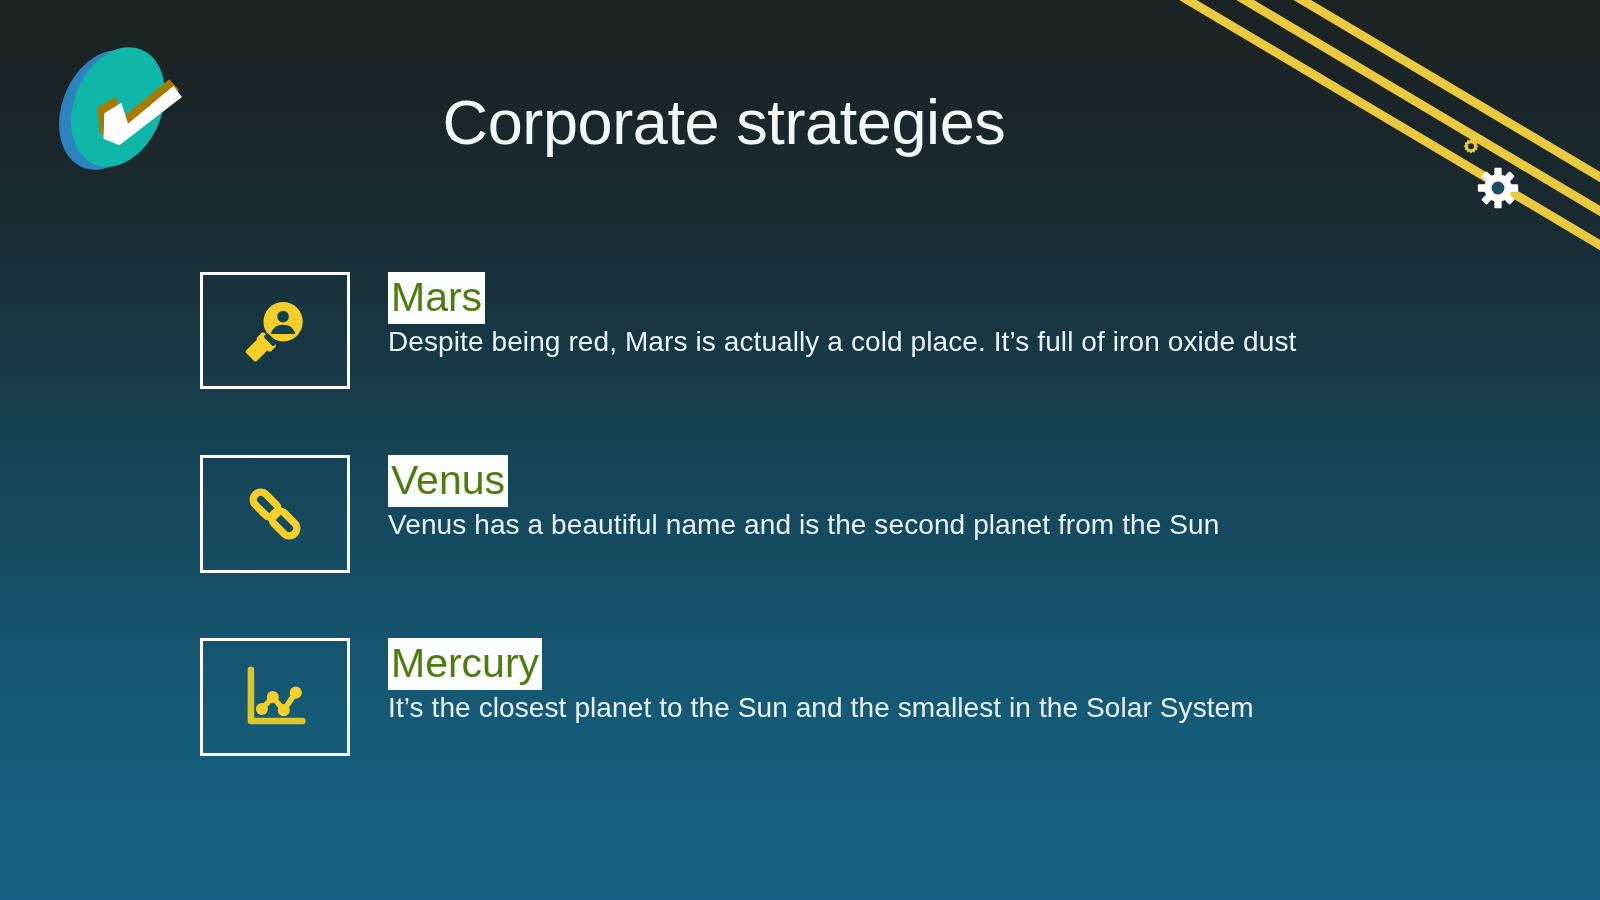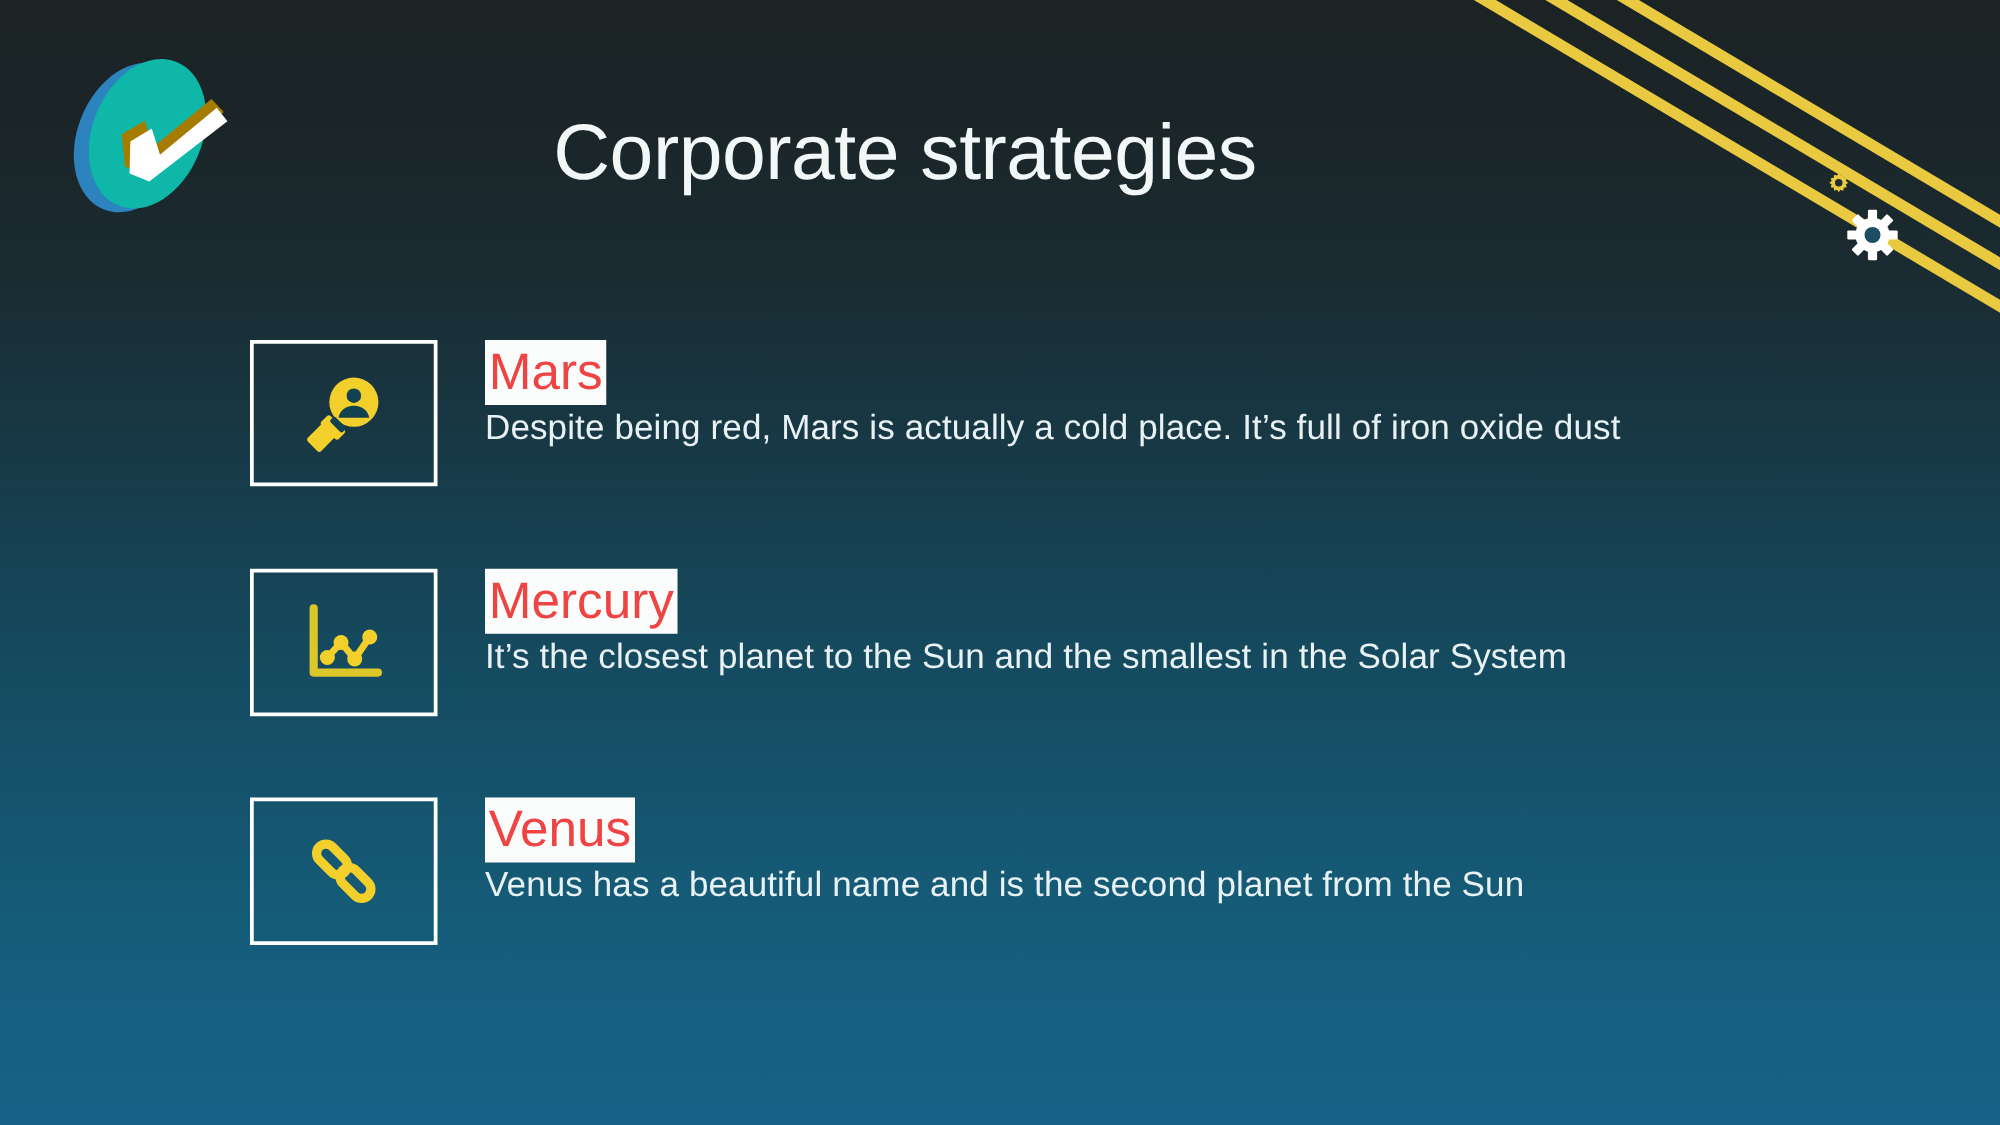--- a/index.html
+++ b/index.html
@@ -117,21 +117,21 @@
   .row-text {
     position:absolute;
     left:188px;
     top:0;
     right:0;
   }
 
   .row-heading {
     display:inline-block;
     background:#fbfdfd;
-    color:#ef4444;
+    color:#4d7c0f;
     font-size:41px;
     line-height:1.0;
     padding:5px 3px 6px 3px;
     font-weight:400;
     font-stretch:condensed;
     letter-spacing:0px;
   }
 
   .row-body {
     color:#e8f1f3;
@@ -209,46 +209,46 @@
         </svg>
       </div>
       <div class="row-text">
         <div class="row-heading">Mars</div>
         <div class="row-body">Despite being red, Mars is actually a cold place. It’s full of iron oxide dust</div>
       </div>
     </div>
 
     <div class="row">
       <div class="icon-box">
+        <svg width="68" height="68" viewBox="0 0 64 64">
+          <g transform="rotate(-45 32 32)">
+            <rect x="25" y="6" width="14" height="27" rx="7" fill="none" stroke="#f2cf2a" stroke-width="7"></rect>
+            <rect x="25" y="31" width="14" height="27" rx="7" fill="none" stroke="#f2cf2a" stroke-width="7"></rect>
+          </g>
+        </svg>
+      </div>
+      <div class="row-text">
+        <div class="row-heading">Venus</div>
+        <div class="row-body">Venus has a beautiful name and is the second planet from the Sun</div>
+      </div>
+    </div>
+
+    <div class="row">
+      <div class="icon-box">
         <svg width="70" height="70" viewBox="0 0 64 64">
           <path d="M10 7 V54 H57" fill="none" stroke="#dcc72b" stroke-width="6" stroke-linecap="round" stroke-linejoin="round"></path>
           <polyline points="20,43 30,32 40,44 51,28" fill="none" stroke="#f2cf2a" stroke-width="5" stroke-linecap="round" stroke-linejoin="round"></polyline>
           <g fill="#f2cf2a">
             <circle cx="20" cy="43" r="5.5"></circle>
             <circle cx="30" cy="32" r="5.5"></circle>
             <circle cx="40" cy="44" r="5.5"></circle>
             <circle cx="51" cy="28" r="5.5"></circle>
           </g>
         </svg>
       </div>
       <div class="row-text">
         <div class="row-heading">Mercury</div>
         <div class="row-body">It’s the closest planet to the Sun and the smallest in the Solar System</div>
       </div>
     </div>
 
-    <div class="row">
-      <div class="icon-box">
-        <svg width="68" height="68" viewBox="0 0 64 64">
-          <g transform="rotate(-45 32 32)">
-            <rect x="25" y="6" width="14" height="27" rx="7" fill="none" stroke="#f2cf2a" stroke-width="7"></rect>
-            <rect x="25" y="31" width="14" height="27" rx="7" fill="none" stroke="#f2cf2a" stroke-width="7"></rect>
-          </g>
-        </svg>
-      </div>
-      <div class="row-text">
-        <div class="row-heading">Venus</div>
-        <div class="row-body">Venus has a beautiful name and is the second planet from the Sun</div>
-      </div>
-    </div>
-
   </div>
 </div>
 
 </body></html>

